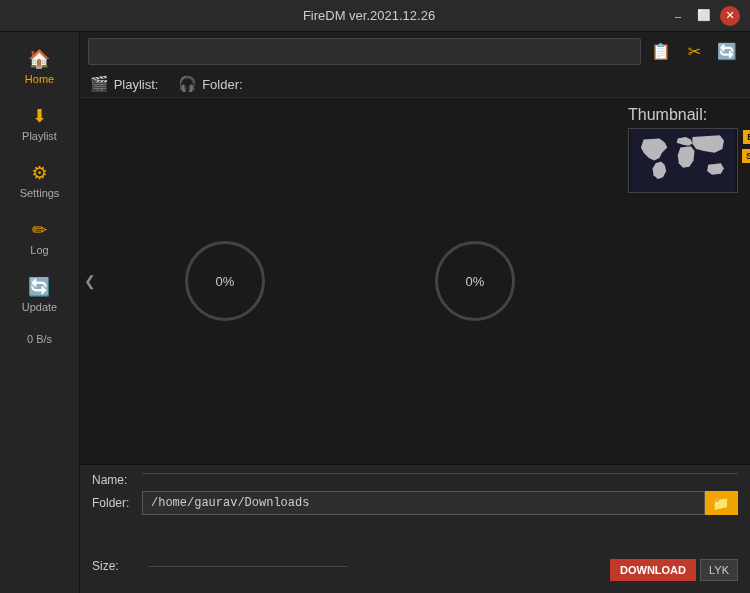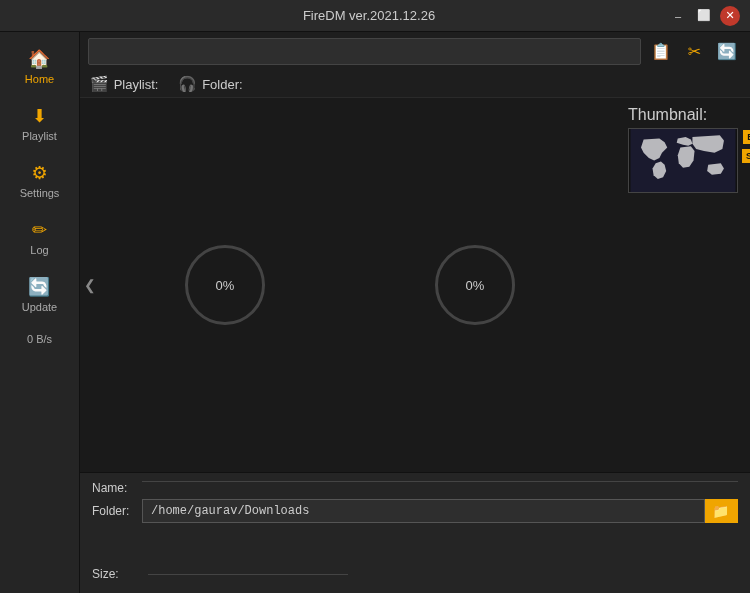--- a/index.html
+++ b/index.html
@@ -427,17 +427,21 @@
       <div class="folder-row">
         <span class="form-label">Folder:</span>
         <input class="folder-input" type="text" value="/home/gaurav/Downloads" style="">
         <button class="folder-btn" title="Browse">📁</button>
       </div>
       <div class="form-row" style="justify-content:space-between;margin-top:44px;">
         <div style="display:flex; align-items:center; gap:6px;">
           <span class="form-label">Size:</span>
           <div class="form-line" style="width:200px;"></div>
         </div>
+        <div class="action-btns">
+          <button class="download-btn">DOWNLOAD</button>
+          <button class="lyk-btn">LYK</button>
+        </div>
       </div>
     </div>
 
   </div>
 </div>
 
 </body></html>

